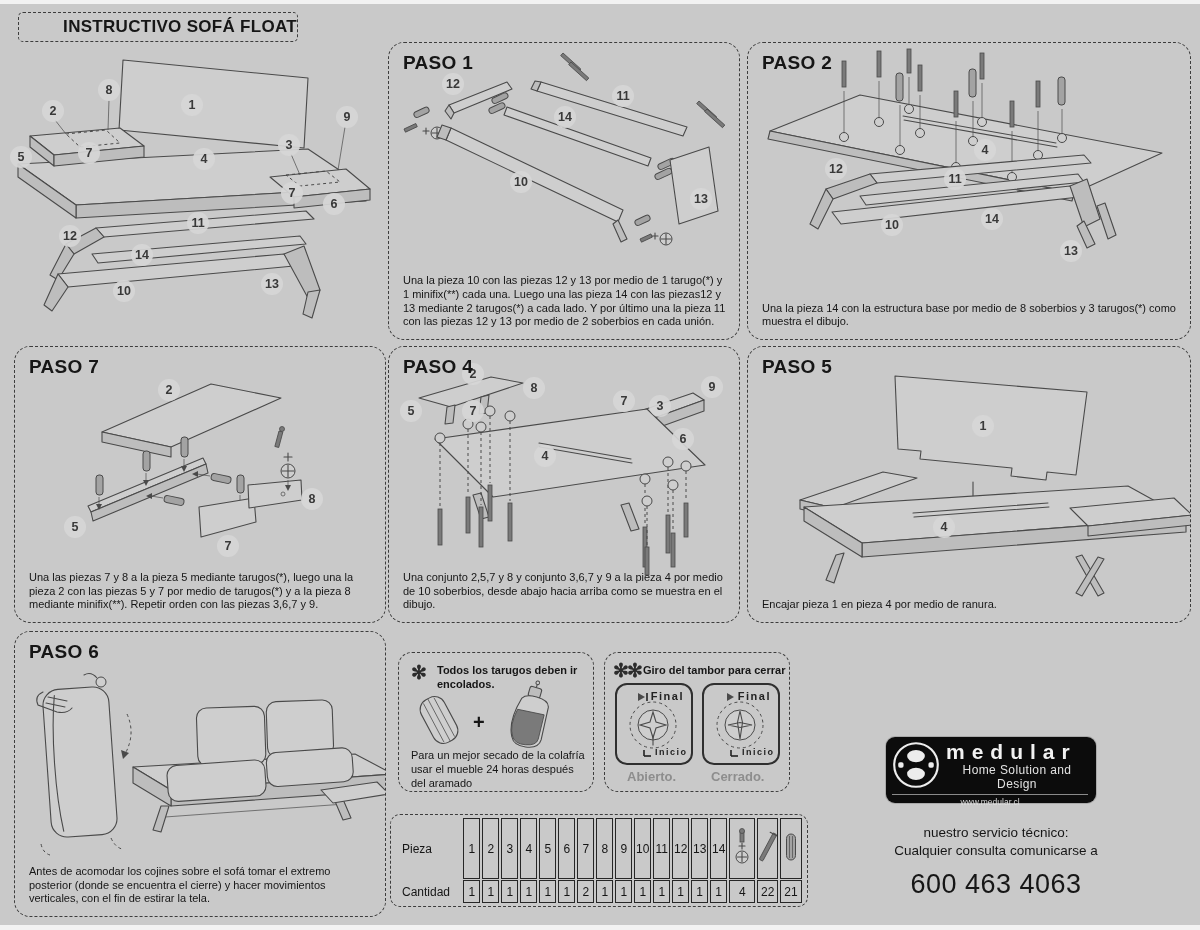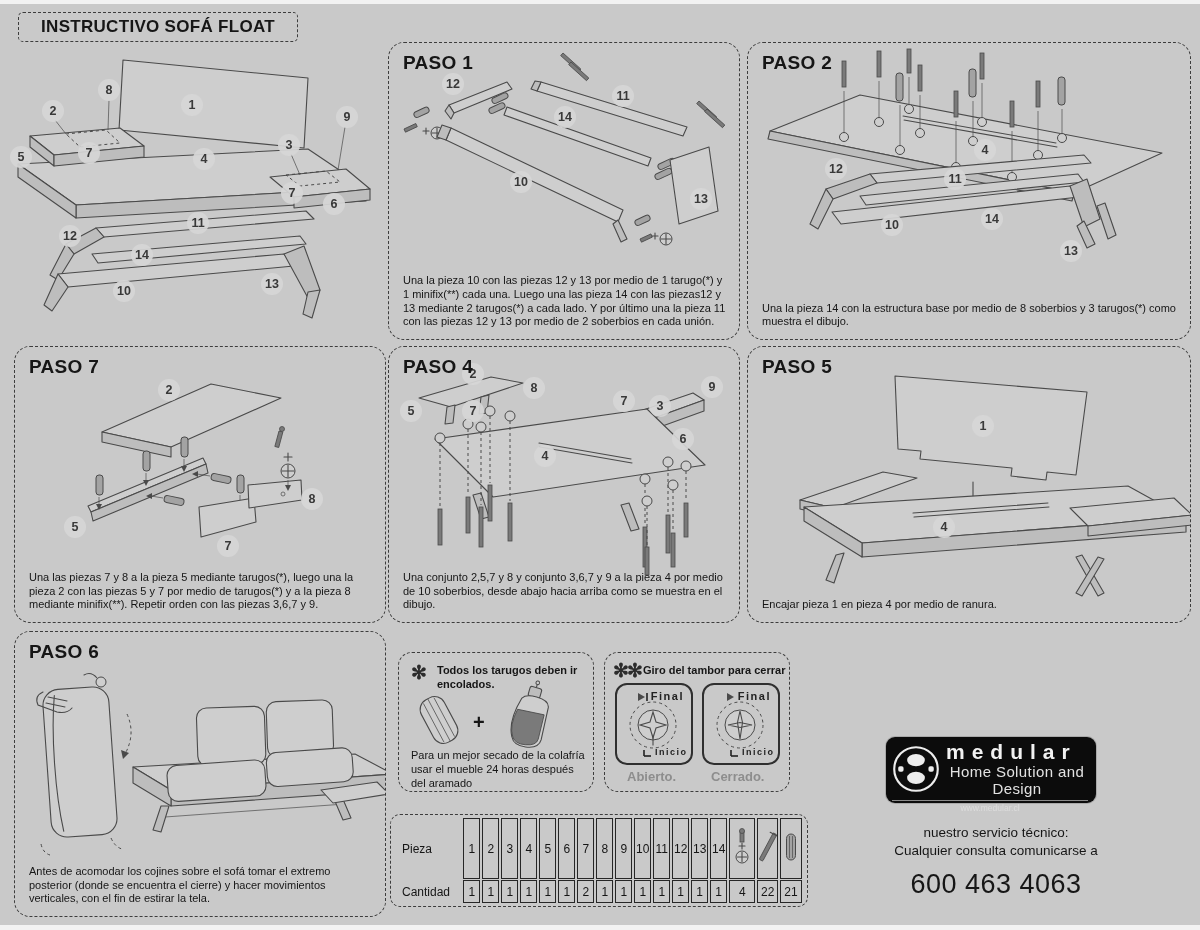--- a/index.html
+++ b/index.html
@@ -3,21 +3,21 @@
 <meta charset="utf-8">
 <style>
   :root{
     --background:#c9c9c9; --line:#4a4a4a; --ink:#161616; --badge:#d7d7d7;
     --border:#3c3c3c; --logo-bg:#0c0c0c; --logo-text:#f2f2f2; --muted:#8d8d8d;
   }
   *{margin:0;padding:0;box-sizing:border-box}
   html,body{width:1200px;height:930px;background:#f2f2f2;font-family:"Liberation Sans",sans-serif;color:var(--ink);}
   .page{position:absolute;left:0;top:4px;width:1200px;height:921px;background:var(--background);overflow:hidden}
   .title-box{position:absolute;left:18px;top:8px;width:280px;height:30px;border:1.6px dashed var(--border);
-    border-radius:5px;display:flex;align-items:center;justify-content:center;
+    border-radius:5px;display:flex;align-items:center;justify-content:flex-end;
     font-size:17px;font-weight:bold;letter-spacing:.3px}
   .panel{position:absolute;border:1.6px dashed var(--border);border-radius:16px;overflow:hidden}
   .step-title{position:absolute;left:14px;top:9px;font-size:19px;font-weight:bold;letter-spacing:.3px;z-index:3}
   .step-text{position:absolute;left:14px;right:13px;bottom:10px;font-size:11px;line-height:1.25;color:var(--ink);z-index:3}
   .art{position:absolute;left:0;top:0;z-index:1}
   .badge{position:absolute;width:22px;height:22px;border-radius:50%;background:var(--badge);opacity:.92;
     display:flex;align-items:center;justify-content:center;font-size:12.5px;font-weight:bold;color:#2d2d2d;z-index:2}
   svg .face{fill:#cecece;stroke:var(--line);stroke-width:1.1;stroke-linejoin:round}
   svg .face2{fill:#bdbdbd;stroke:var(--line);stroke-width:1.1;stroke-linejoin:round}
   svg .hw{fill:#a3a3a3;stroke:var(--line);stroke-width:1}
@@ -37,23 +37,23 @@
   .dial-inicio{position:absolute;bottom:6px;left:26px;font-size:9px;font-weight:bold;letter-spacing:1.5px;color:#222}
   .dial-caption{position:absolute;font-size:13px;font-weight:bold;color:var(--muted)}
   .marker{display:inline-block;vertical-align:middle;margin-right:2px}
   .table-wrap{position:absolute;left:390px;top:810px;width:418px;height:93px;border:1.6px dashed var(--border);
     border-radius:10px;padding:2px 3px}
   table{border-collapse:separate;border-spacing:2px 1px;width:100%;height:100%;table-layout:fixed}
   td{border:1.2px solid #262626;text-align:center;font-size:12px;vertical-align:middle;padding:0}
   td.lbl{border:none;text-align:left;padding-left:6px;font-size:12px}
   .logo-box{position:absolute;left:886px;top:733px;width:210px;height:66px;background:var(--logo-bg);
     border-radius:9px;display:flex;flex-direction:column;padding:4px 8px 3px 6px;box-shadow:0 0 0 1px #a9a9a9}
-  .logo-row{display:flex;align-items:center;gap:6px}
+  .logo-row{display:flex;gap:6px}
   .wordmark{color:var(--logo-text);font-size:21px;letter-spacing:7px;font-weight:bold;line-height:1.05}
-  .tagline{color:#e2e2e2;font-size:15px;letter-spacing:.4px;text-align:center}
+  .tagline{color:#e2e2e2;font-size:12px;letter-spacing:.4px;text-align:center}
   .logo-url{color:#dddddd;font-size:8.5px;text-align:center;border-top:1px solid #8a8a8a;margin-top:3px;padding-top:2px}
   .service{position:absolute;left:846px;top:820px;width:300px;text-align:center}
   .service-line{font-size:13.5px;line-height:1.3}
   .service-phone{font-size:27px;letter-spacing:.5px;margin-top:10px}
 </style>
 </head>
 <body>
 
 <div class="page">
 

